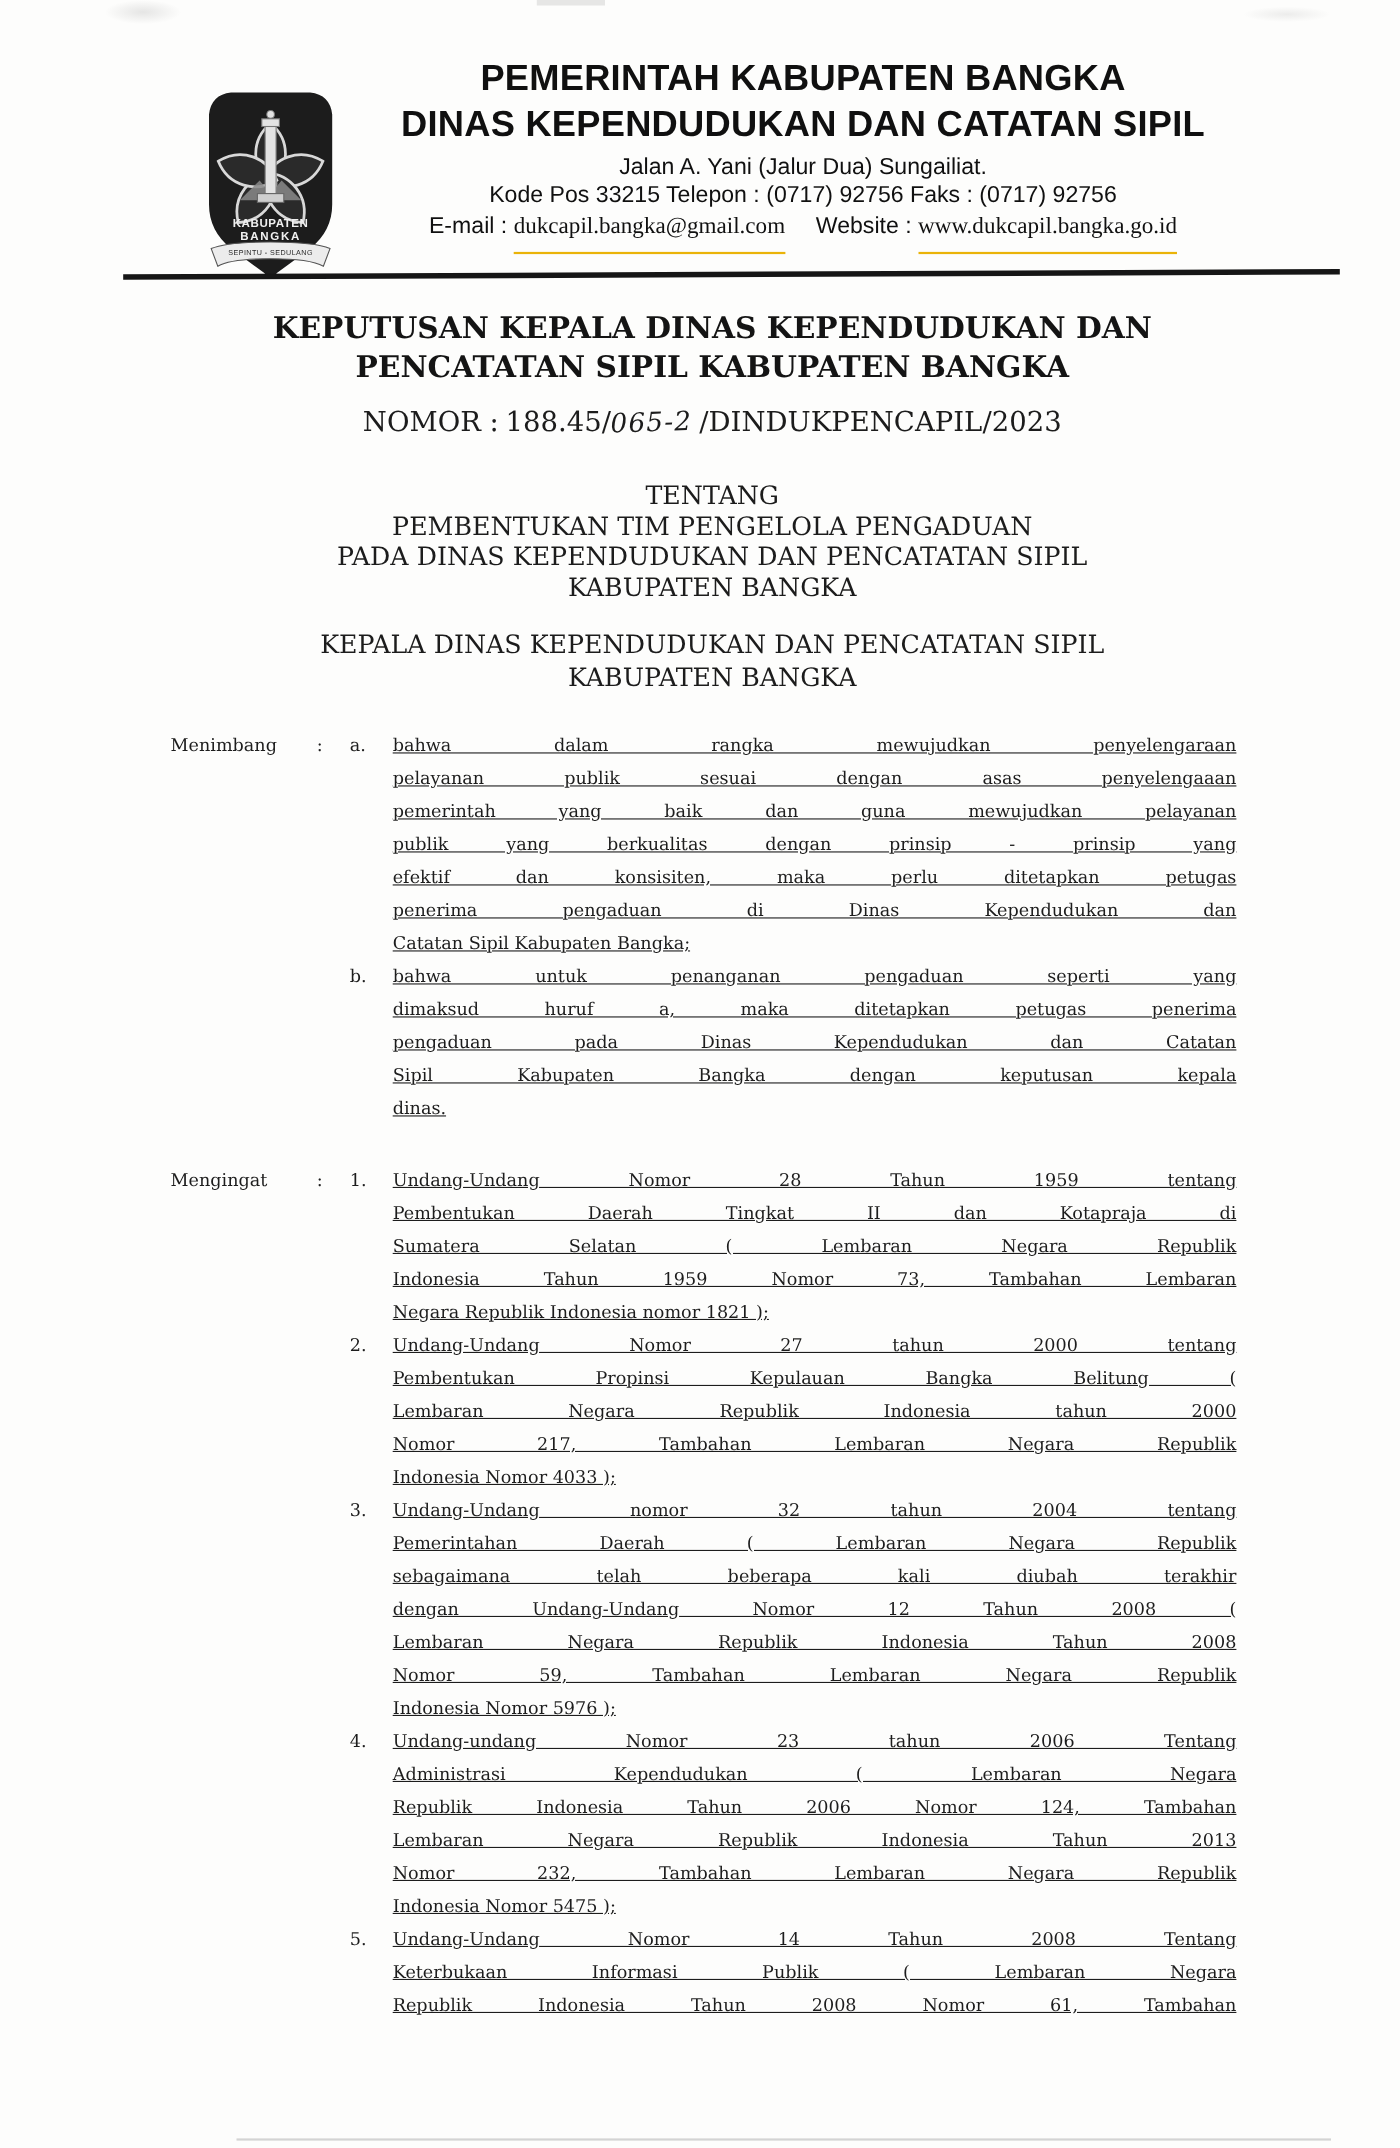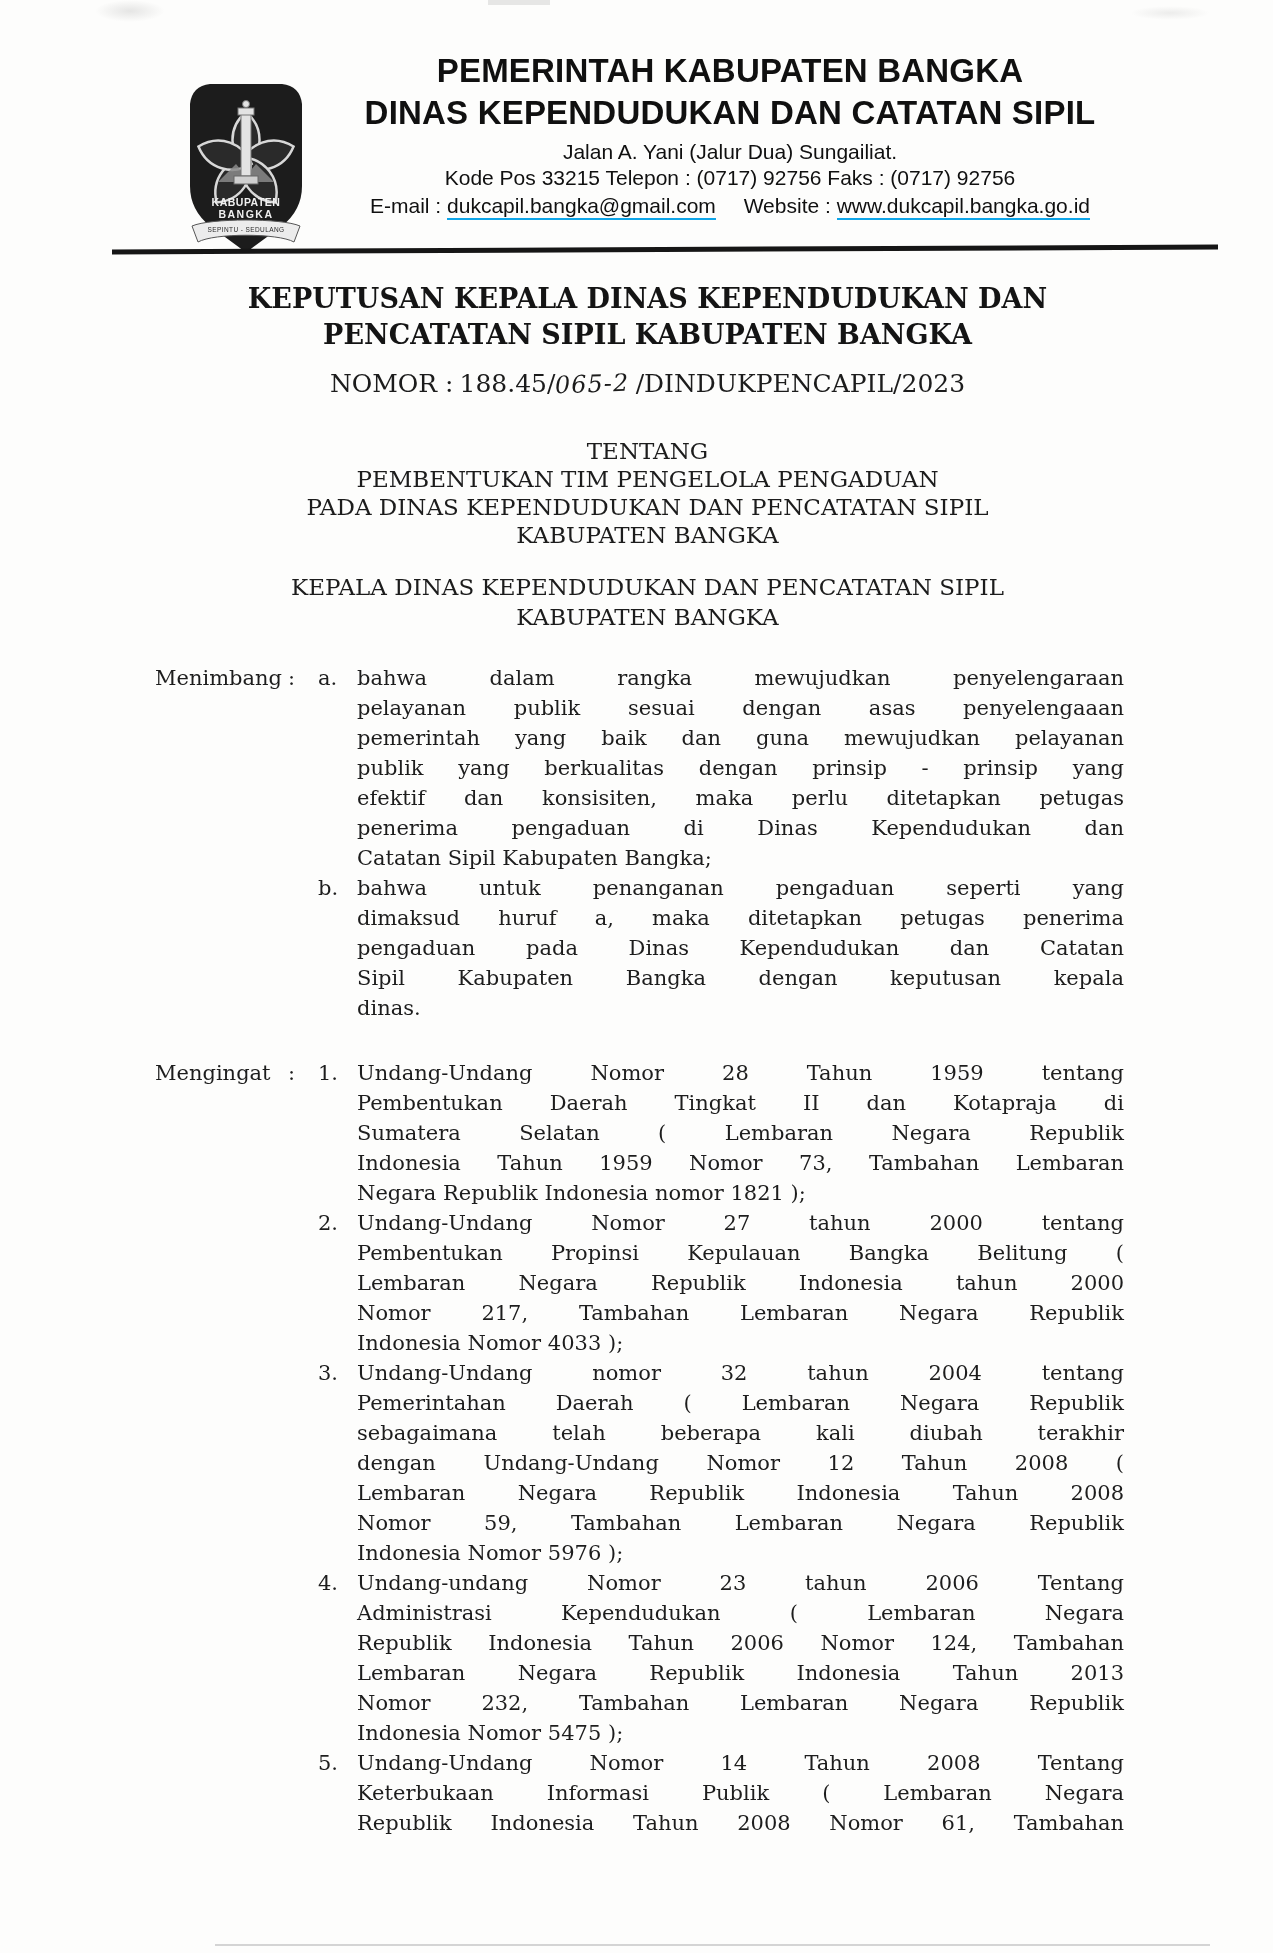--- a/index.html
+++ b/index.html
@@ -10,52 +10,52 @@
   
   .logo{position:absolute;left:180px;top:78px;width:132px;height:178px;}
   .header-text{
     position:absolute;left:330px;top:50px;width:800px;text-align:center;
     font-family:"Liberation Sans",sans-serif;color:#101010;
   }
   .org-line{font-size:33px;font-weight:bold;line-height:42px;letter-spacing:.2px;}
   .addr-line{font-size:21px;line-height:26px;}
   .addr-first{margin-top:5px;}
   .contact-line{font-size:21px;line-height:27px;margin-top:1px;}
-  .ulink{border-bottom:2px solid #0ea5e9;padding-bottom:1px;}
+  .ulink{border-bottom:2px solid #eab308;padding-bottom:12px;font-family:Liberation Serif, serif;}
   .gap-right{margin-right:22px;}
   .rule{
     position:absolute;left:112px;top:247px;width:1106px;height:5px;
     background:#161616;transform:rotate(-0.25deg);
   }
   
   .center-block{position:absolute;left:11px;width:1273px;text-align:center;}
   .decree-title{top:281px;font-weight:bold;font-size:27px;line-height:36px;color:#141414;}
   .nomor-line{top:369px;font-size:25px;}
   .nomor-label{margin-right:6px;}
   .handwritten{
     font-style:italic;display:inline-block;transform:rotate(-2deg);
     font-size:24px;letter-spacing:1px;
   }
   .nomor-post{margin-left:6px;}
   .tentang-block{top:437px;font-size:23px;line-height:28px;}
   .issuer-block{top:572px;font-size:23px;line-height:30px;}
   
   .section{
     position:absolute;left:155px;width:969px;
-    font-size:21px;line-height:30px;display:flex;color:#1d1d1d;
+    font-size:16px;line-height:30px;display:flex;color:#1d1d1d;
   }
   #menimbang-section{top:663px;}
   #mengingat-section{top:1058px;}
   .sec-label{width:133px;flex:none;}
   .sec-colon{width:30px;flex:none;}
   .sec-items{flex:1;}
   .item{display:flex;}
   .marker{width:39px;flex:none;}
   .item-lines{flex:1;}
-  .jline{text-align:justify;text-align-last:justify;}
+  .jline{text-align:justify;text-align-last:justify;text-decoration:underline;}
   .jline.last{text-align:justify;text-align-last:left;}
   
   .smudge-a{position:absolute;left:95px;top:0;width:70px;height:22px;
     background:radial-gradient(ellipse at center,rgba(120,120,120,.18),transparent 70%);}
   .smudge-b{position:absolute;left:488px;top:0;width:62px;height:5px;background:rgba(150,150,150,.22);}
   .smudge-c{position:absolute;left:1130px;top:6px;width:80px;height:14px;
     background:radial-gradient(ellipse at center,rgba(140,140,140,.15),transparent 70%);}
   .bottom-scanline{position:absolute;left:215px;top:1944px;width:995px;height:2px;background:rgba(90,90,90,.25);}
 </style>
 </head>

